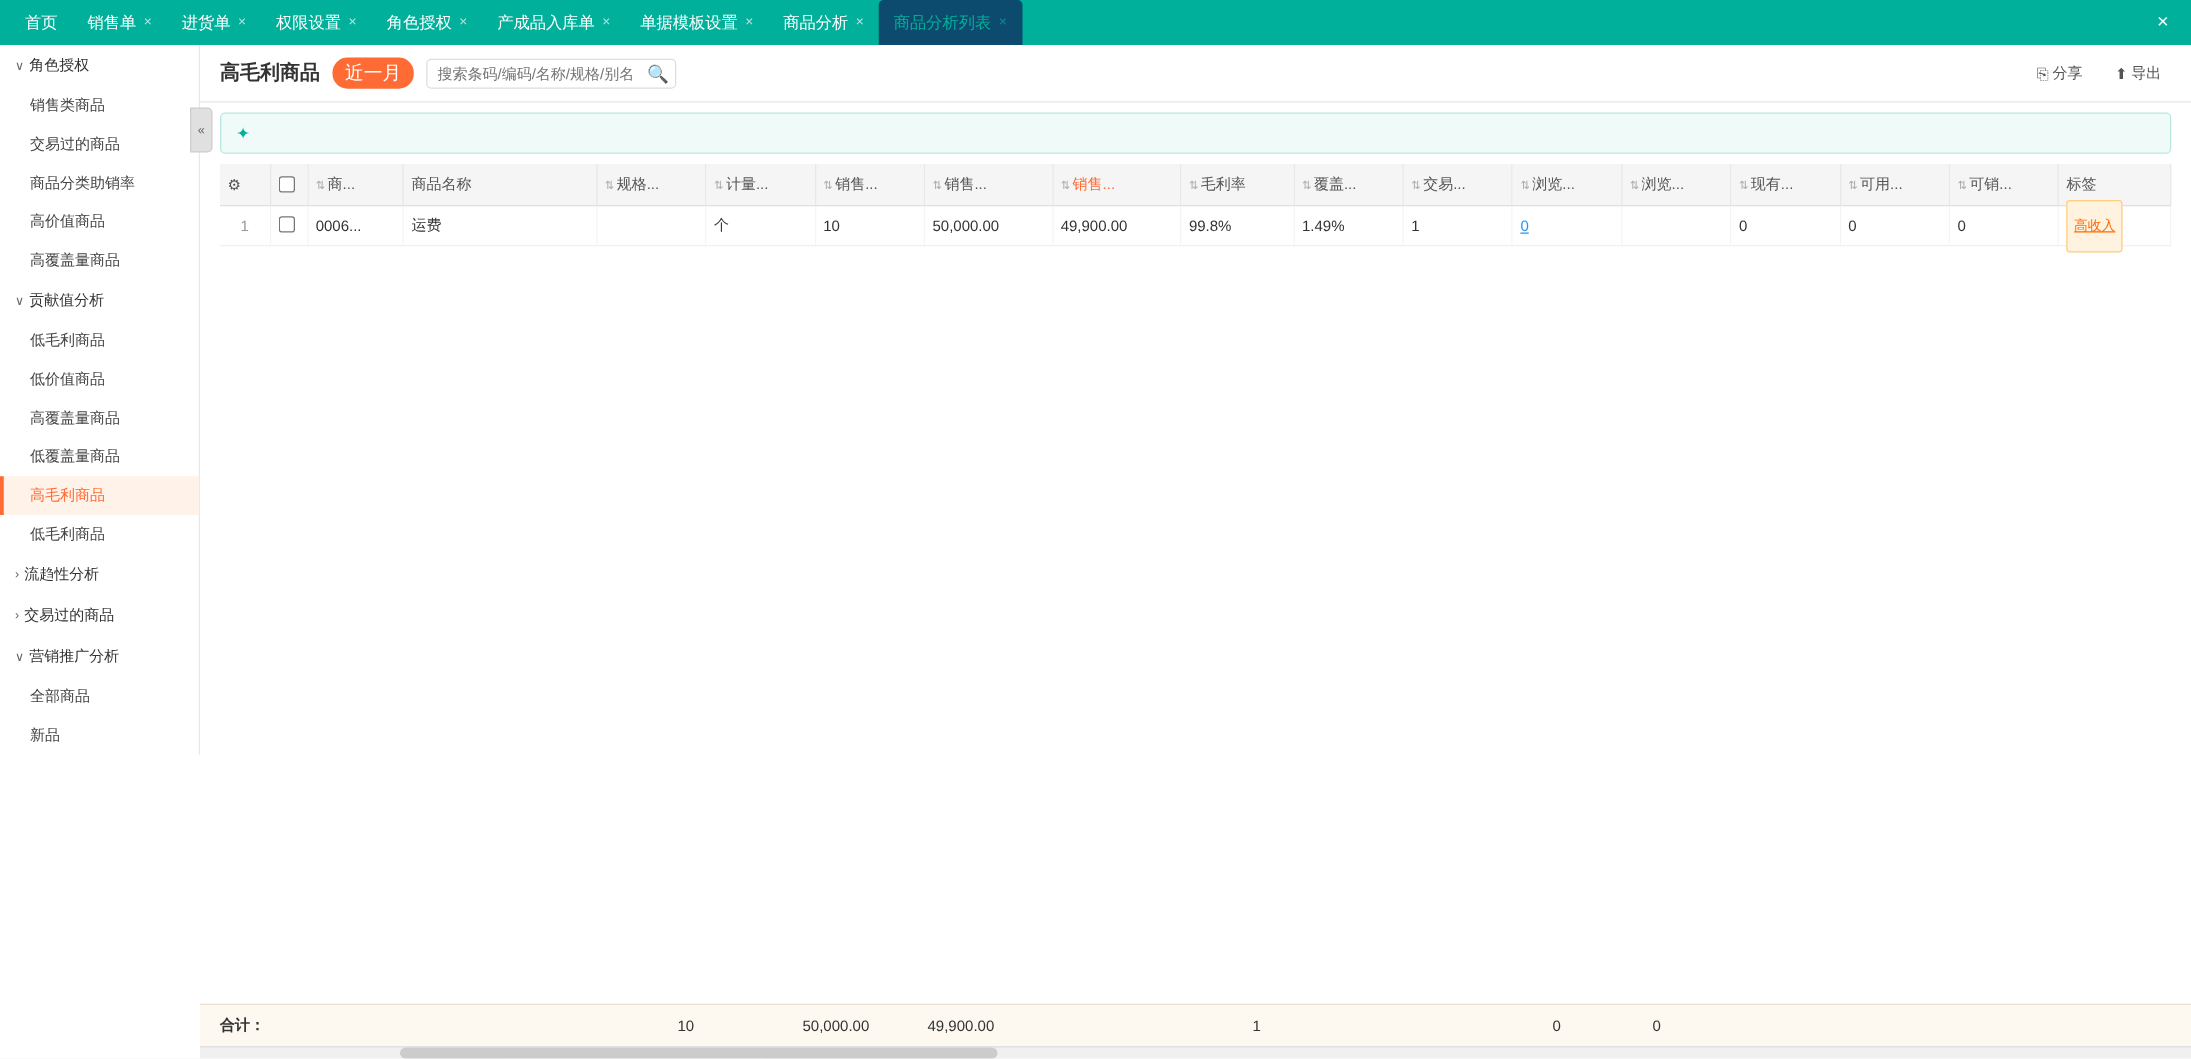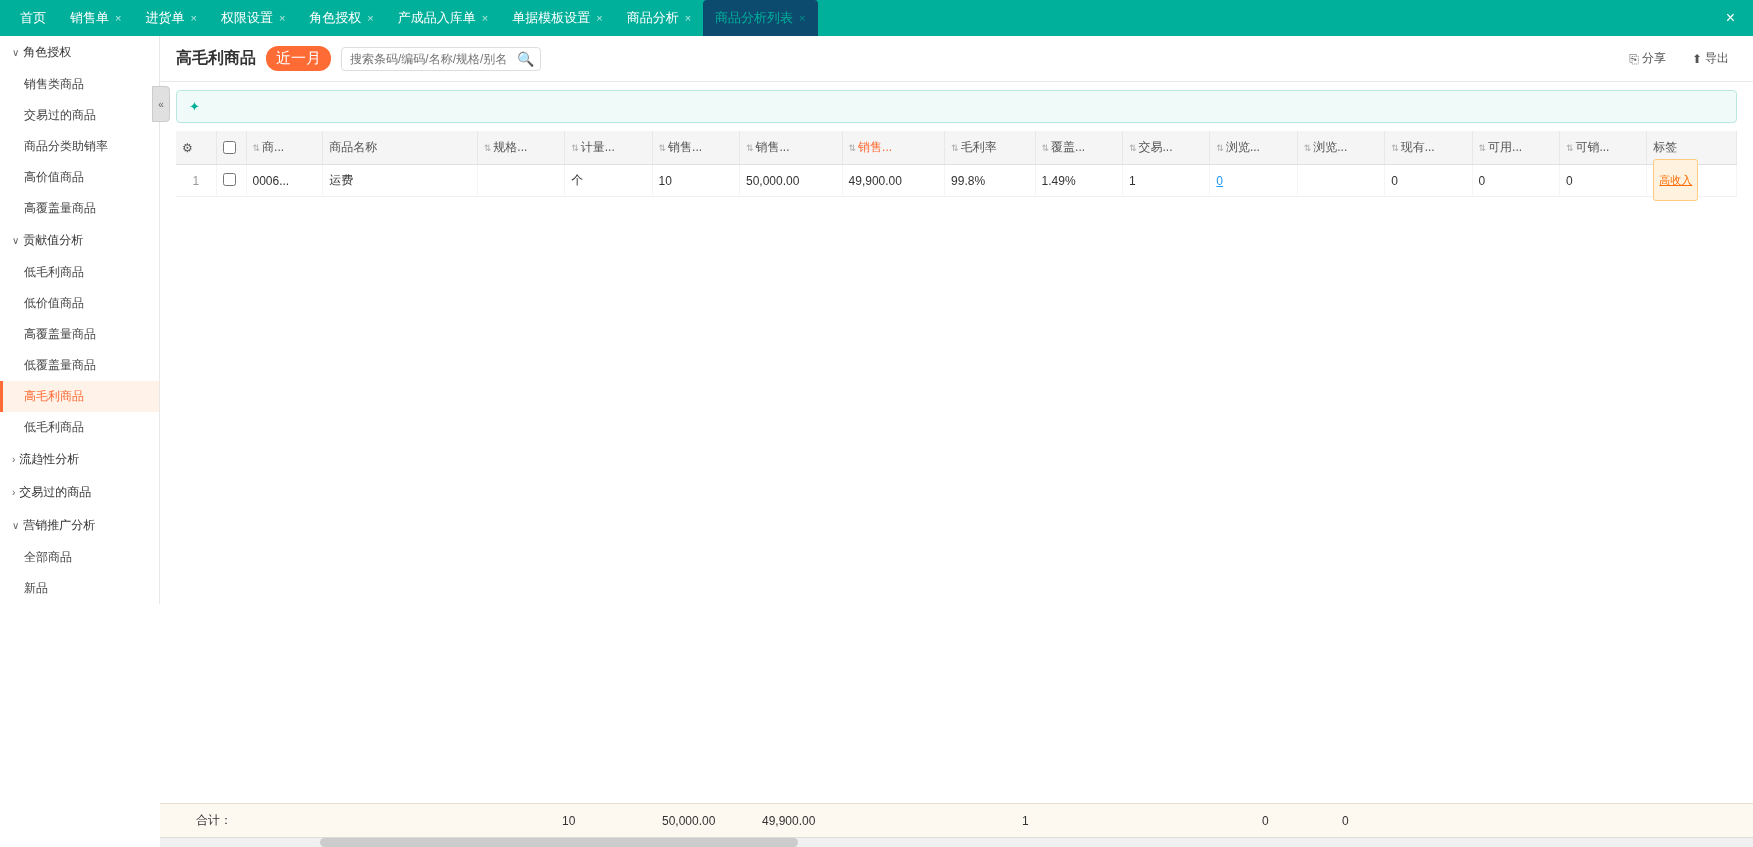--- a/index.html
+++ b/index.html
@@ -220,22 +220,21 @@
       padding: 8px 16px;
       display: flex;
       align-items: center;
       font-size: 12px;
       color: #333;
       flex-shrink: 0;
       gap: 0;
     }
     .footer-label {
       width: 80px;
-      font-weight: 400;
-      margin-left: 20px;
+      font-weight: 700;
     }
     .footer-cells {
       display: flex;
       flex: 1;
       gap: 0;
     }
     .footer-cell {
       padding: 0 6px;
       min-width: 60px;
       text-align: left;

